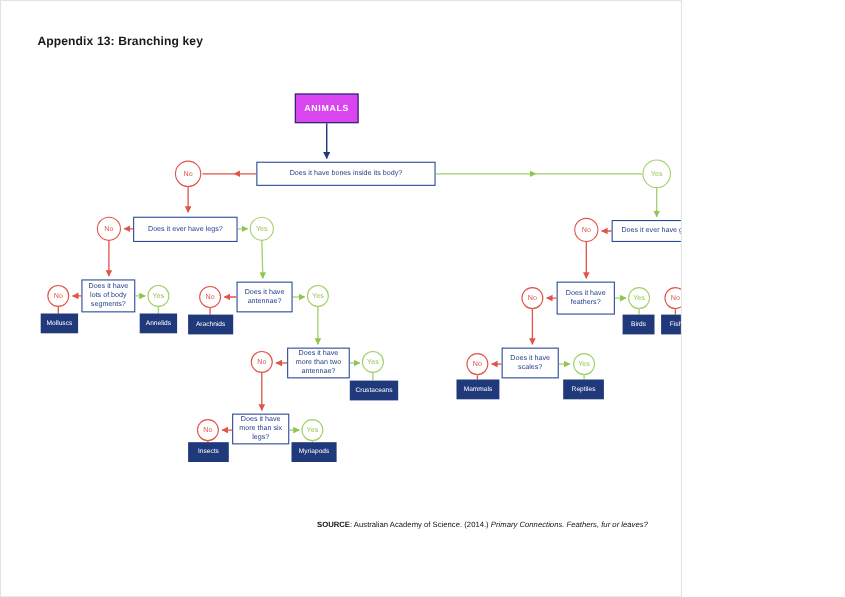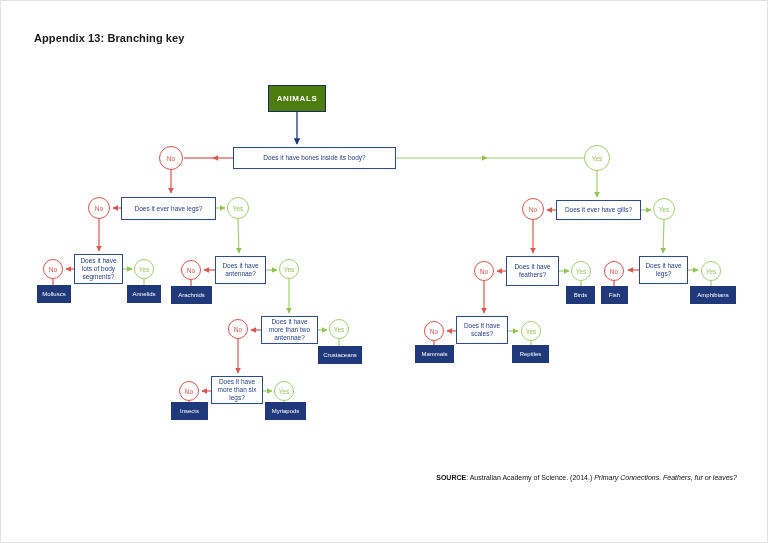--- a/index.html
+++ b/index.html
@@ -1,29 +1,29 @@
 <!DOCTYPE html>
 <html><head>
 <meta charset="utf-8">
 <style>
   html,body{margin:0;padding:0;background:#ffffff;}
   #page{
-    position:relative;width:768px;height:543px;background:#ffffff;
+    position:relative;width:620px;height:543px;background:#ffffff;
     font-family:"Liberation Sans", sans-serif;overflow:hidden;
     border:1px solid #e3e3e3;box-sizing:border-box;
   }
   #title{
     position:absolute;left:33px;top:31px;
     font-size:11px;font-weight:bold;color:#1a1a1a;letter-spacing:0.1px;
   }
   #wires{position:absolute;left:0;top:0;width:768px;height:543px;}
   .node{position:absolute;display:flex;align-items:center;justify-content:center;
         text-align:center;box-sizing:border-box;}
   .root{
-    background:#4d7c0f;border:1.5px solid #172b61;color:#ffffff;
+    background:#d946ef;border:1.5px solid #172b61;color:#ffffff;
     font-size:8px;letter-spacing:0.6px;font-weight:bold;
   }
   .q{
     background:#ffffff;border:1.4px solid #2b4a97;color:#27428e;
     font-size:6.5px;line-height:1.2;padding:1px 2px;
   }
   .q.big{border-width:1.6px;}
   .r{
     background:#20397b;color:#ffffff;font-size:6px;line-height:1.1;padding:1px;
   }

